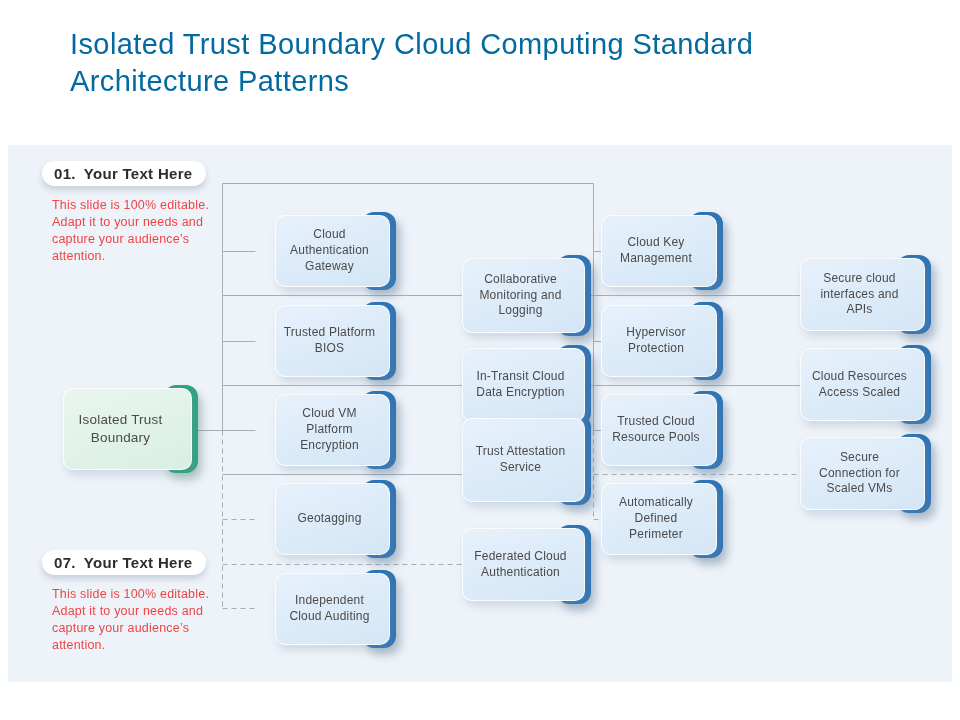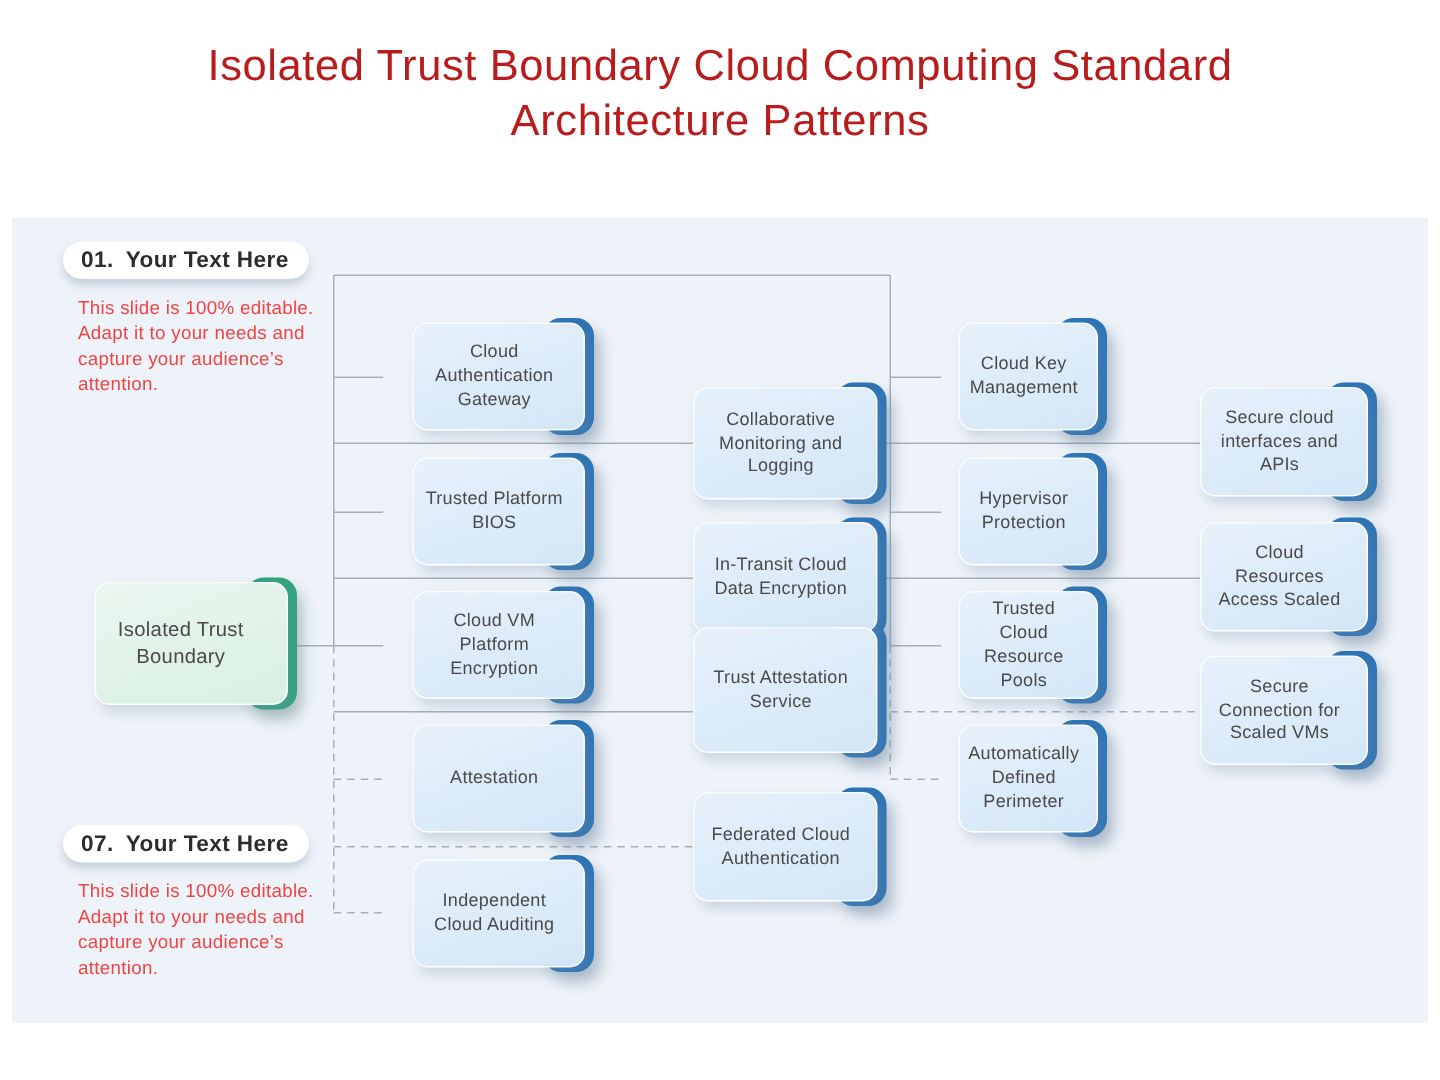--- a/index.html
+++ b/index.html
@@ -4,23 +4,23 @@
 <style>
   html,body{margin:0;padding:0;}
   body{
     width:960px;height:720px;position:relative;overflow:hidden;
     background:#ffffff;
     font-family:"Liberation Sans", sans-serif;
   }
   
   .title{
     position:absolute;top:26px;left:50%;transform:translateX(-50%);
-    width:820px;text-align:center;
+    width:820px;text-align:left;
     font-size:29px;line-height:1.26;font-weight:400;
-    color:#b91c1c;letter-spacing:0.4px;
+    color:#0369a1;letter-spacing:0.4px;
   }
   
   .panel{
     position:absolute;left:8px;top:145px;width:944px;height:537px;
     background:#eef3f9;
   }
   
   svg.connectors{position:absolute;left:0;top:0;width:960px;height:720px;pointer-events:none;}
   svg.connectors path{fill:none;stroke:#a6afb8;stroke-width:1;}
   svg.connectors path.dashed{stroke-dasharray:5,4;}
@@ -64,23 +64,23 @@
   .root-node{left:63px;top:388px;width:129px;height:82px;}
   .root-node .accent{background:#30a47d;box-shadow:4px 7px 9px rgba(110,150,135,0.45);}
   .root-node .face{background:linear-gradient(160deg,#e9f6ef 0%,#d9efe3 100%);}
   .root-node .label{font-size:13.5px;padding:3px 14px 3px 0;}
   
   .n-c1{left:255px;width:115px;margin-left:20px;}
   .c1r1{top:215px;height:72px}.c1r2{top:305px;height:72px}.c1r3{top:394px;height:72px}
   .c1r4{top:483px;height:72px}.c1r5{top:573px;height:72px}
   .n-c2{left:462px;width:123px;}
   .c2r1{top:258px;height:75px}.c2r2{top:348px;height:74px}.c2r3{top:418px;height:84px}.c2r4{top:528px;height:73px}
-  .n-c3{left:639px;width:93px;}
+  .n-c3{left:601px;width:116px;}
   .c3r1{top:215px;height:72px}.c3r2{top:305px;height:72px}.c3r3{top:394px;height:72px}.c3r4{top:483px;height:72px}
-  .n-c4{left:800px;width:112px;}
+  .n-c4{left:800px;width:101px;padding-left:24px;}
   .c4r1{top:258px;height:73px}.c4r2{top:348px;height:73px}.c4r3{top:437px;height:73px}
 </style>
 </head>
 <body>
 
 <div class="title">Isolated Trust Boundary Cloud Computing Standard Architecture Patterns</div>
 
 <div class="panel"></div>
 
 <svg class="connectors" viewBox="0 0 960 720">
@@ -127,21 +127,21 @@
   <span class="label">Trusted Platform BIOS</span>
 </div>
 <div class="node n-c1 c1r3">
   <span class="accent"></span>
     <span class="face"></span>
   <span class="label">Cloud VM Platform Encryption</span>
 </div>
 <div class="node n-c1 c1r4">
   <span class="accent"></span>
     <span class="face"></span>
-  <span class="label">Attestation</span>
+  <span class="label">Geotagging</span>
 </div>
 <div class="node n-c1 c1r5">
   <span class="accent"></span>
     <span class="face"></span>
   <span class="label">Independent Cloud Auditing</span>
 </div>
 
 <div class="node n-c2 c2r1">
   <span class="accent"></span>
     <span class="face"></span>

